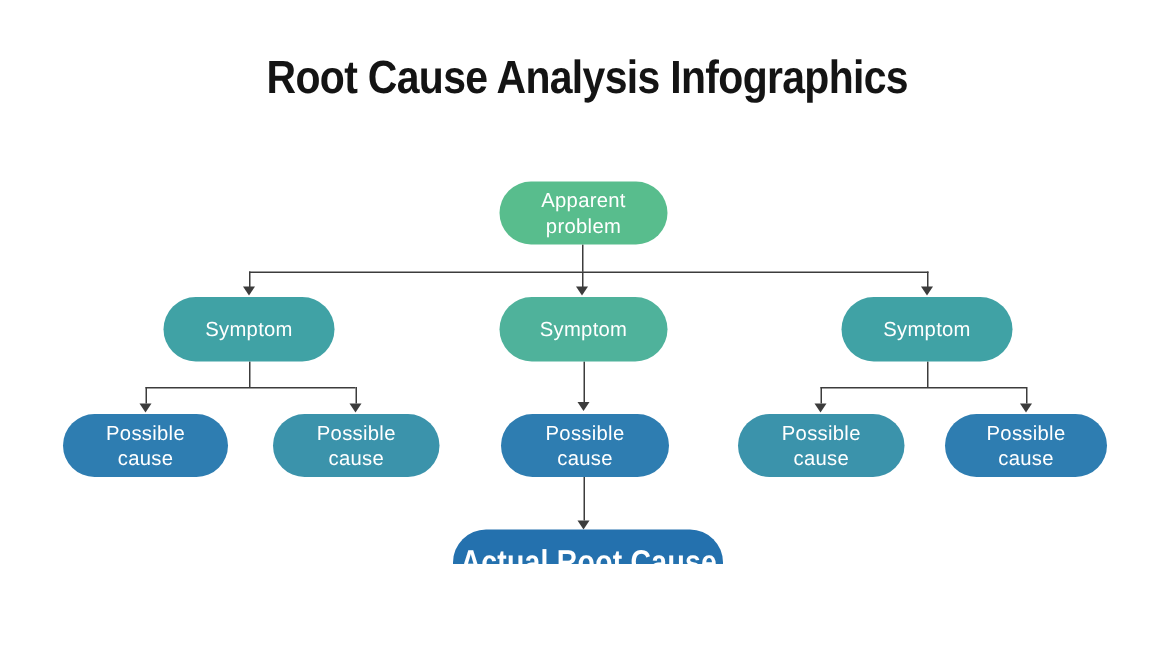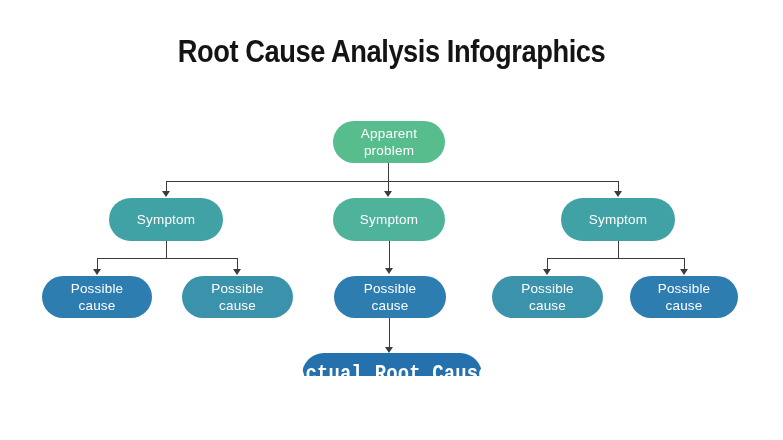--- a/index.html
+++ b/index.html
@@ -42,21 +42,20 @@
     letter-spacing: 0.2px;
     padding: 0 22px;
     box-sizing: border-box;
   }
   .node.root-node {
     font-size: 22px;
     font-weight: 800;
     line-height: 24px;
     white-space: nowrap;
     padding: 0;
-    font-family: Liberation Mono, monospace;
   }
   .root-node .condensed {
     transform: scaleX(0.86);
     transform-origin: 50% 50%;
     display: inline-block;
   }
   .line {
     position: absolute;
     background: #3c3c3c;
   }

